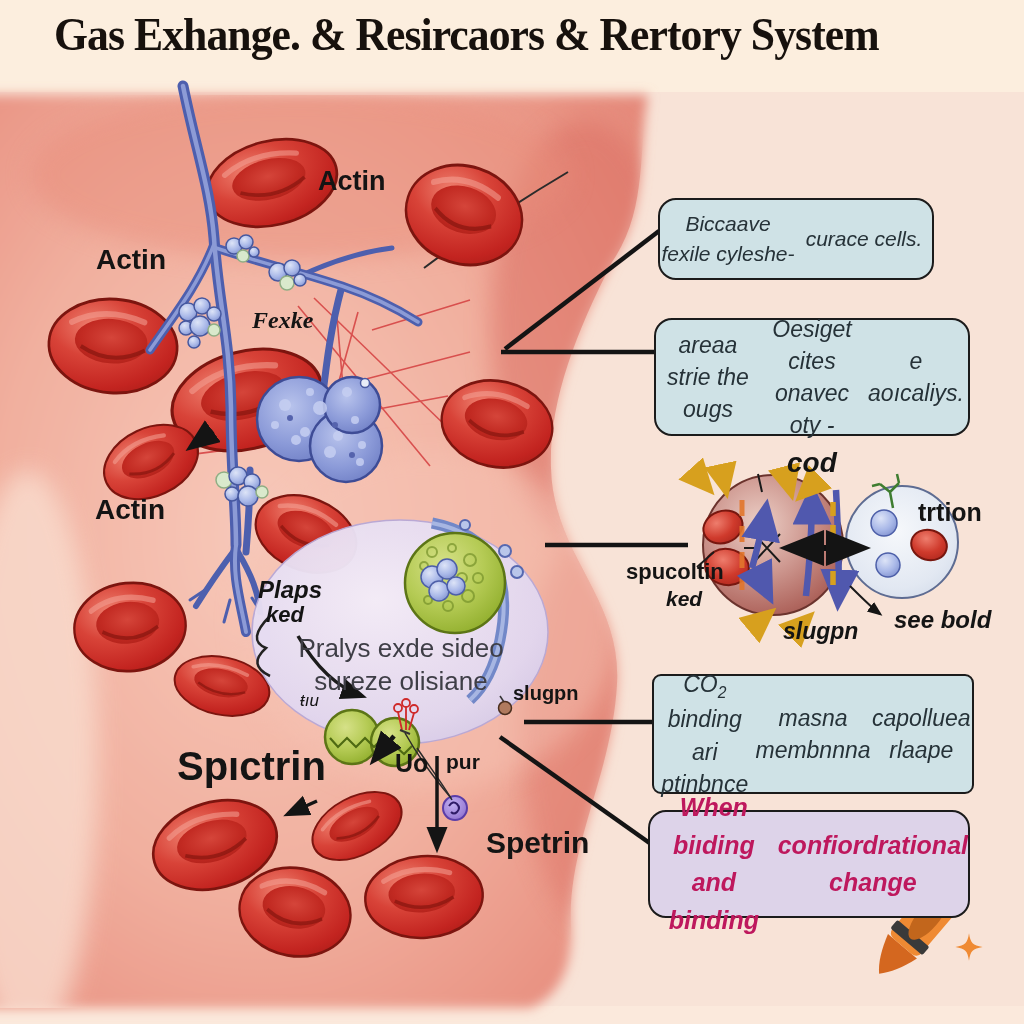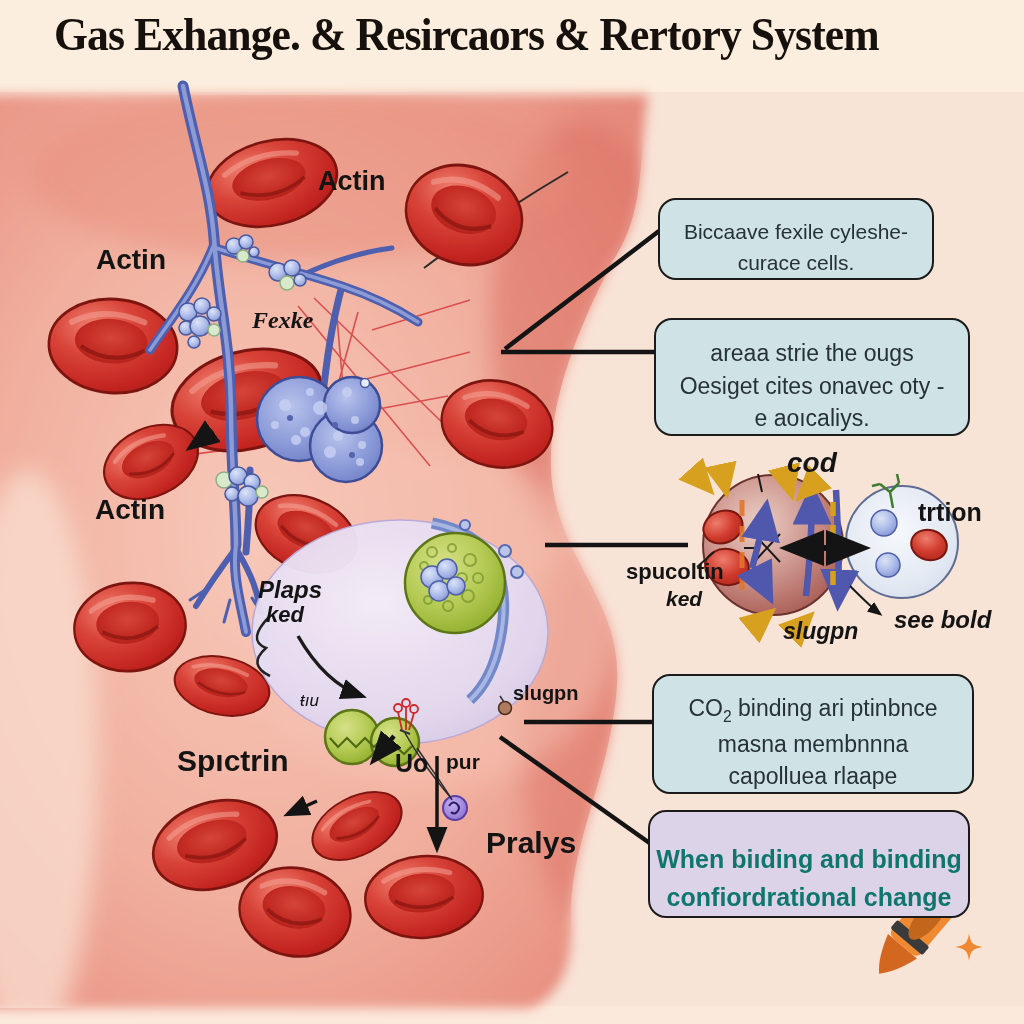--- a/index.html
+++ b/index.html
@@ -10,27 +10,27 @@
   .band-bottom{position:absolute;left:0;top:1006px;width:1024px;height:18px;background:#fbe9dc;}
   svg.art{position:absolute;left:0;top:0;z-index:1;}
   .lbl{position:absolute;z-index:3;color:#141414;white-space:nowrap;line-height:1;}
   .b{font-weight:700;}
   .i{font-style:italic;}
   .serif{font-family:"Liberation Serif",serif;}
   .title{left:54px;top:12px;font-family:"Liberation Serif",serif;font-weight:700;
          font-size:46px;color:#17110d;transform:scaleX(.95);transform-origin:left top;
          letter-spacing:-1px;}
   .box{position:absolute;z-index:3;border:2.5px solid #1b1b1b;border-radius:18px;
-       display:flex;flex-direction:column;justify-content:flex-end;align-items:center;
-       text-align:center;color:#263238;font-weight:500;}
+       display:flex;flex-direction:row;justify-content:flex-end;align-items:center;
+       text-align:center;color:#263238;font-weight:500;font-style:italic;}
   .box div{width:100%;}
   .box1{left:658px;top:198px;width:272px;height:78px;background:#cfe2e6;font-size:21px;line-height:1.45;}
   .box2{left:654px;top:318px;width:312px;height:114px;background:#cfe2e6;font-size:23px;line-height:1.4;}
-  .box3{left:652px;top:674px;width:318px;height:116px;background:#cfe2e6;font-size:23px;line-height:1.4;}
-  .box4{left:648px;top:810px;width:318px;height:104px;background:#ddd3e9;font-size:25px;line-height:1.5;font-weight:600;color:#0f766e;}
+  .box3{left:652px;top:674px;width:318px;height:116px;background:#cfe2e6;font-size:23px;line-height:1.4;border-radius:9px;}
+  .box4{left:648px;top:810px;width:318px;height:104px;background:#ddd3e9;font-size:25px;line-height:1.5;font-weight:600;color:#be185d;}
   sub{font-size:.68em;}
   .ovaltext{position:absolute;z-index:3;left:282px;top:632px;width:238px;text-align:center;
             font-size:26px;font-weight:500;color:#3e3e46;line-height:1.25;}
 </style>
 </head>
 <body>
 
 <div id="stage">
   <div class="band-top"></div>
   <div class="band-bottom"></div>
@@ -361,23 +361,27 @@
   <div class="lbl b" style="left:318px;top:168px;font-size:27px">Actin</div>
   <div class="lbl b" style="left:96px;top:246px;font-size:28px">Actin</div>
   <div class="lbl b" style="left:95px;top:496px;font-size:28px">Actin</div>
   <div class="lbl i serif" style="left:252px;top:308px;font-size:24px;font-weight:600">Fexke</div>
   <div class="lbl i" style="left:258px;top:578px;font-size:24px;font-weight:700">Plaps</div>
   <div class="lbl i" style="left:266px;top:604px;font-size:22px;font-weight:600">ked</div>
   <div class="lbl i" style="left:300px;top:692px;font-size:17px">ŧıu</div>
   <div class="lbl" style="left:513px;top:683px;font-size:20px;font-weight:600">slugpn</div>
   <div class="lbl" style="left:395px;top:751px;font-size:25px;font-weight:700">Uo</div>
   <div class="lbl" style="left:446px;top:751px;font-size:21px;font-weight:600">pur</div>
-  <div class="lbl b" style="left:486px;top:828px;font-size:30px">Pralys</div>
-  <div class="lbl b" style="left:177px;top:746px;font-size:30px">Spıctrin</div>
-
+  <div class="lbl b" style="left:486px;top:828px;font-size:30px">Spetrin</div>
+  <div class="lbl b" style="left:177px;top:746px;font-size:40px">Spıctrin</div>
+
+  <div class="ovaltext">
+    <div>Pralys exde sideo</div>
+    <div>sureze olisiane</div>
+  </div>
 
   <div class="lbl i" style="left:787px;top:449px;font-size:28px;font-weight:700">cod</div>
   <div class="lbl" style="left:918px;top:500px;font-size:25px;font-weight:600">trtion</div>
   <div class="lbl" style="left:626px;top:561px;font-size:22px;font-weight:600">spucoltin</div>
   <div class="lbl i" style="left:666px;top:588px;font-size:21px;font-weight:600">ked</div>
   <div class="lbl i" style="left:783px;top:620px;font-size:23px;font-weight:700">slugpn</div>
   <div class="lbl i" style="left:894px;top:608px;font-size:24px;font-weight:600">see bold</div>
 
   <div class="box box1">
     <div>Biccaave fexile cyleshe-</div>

